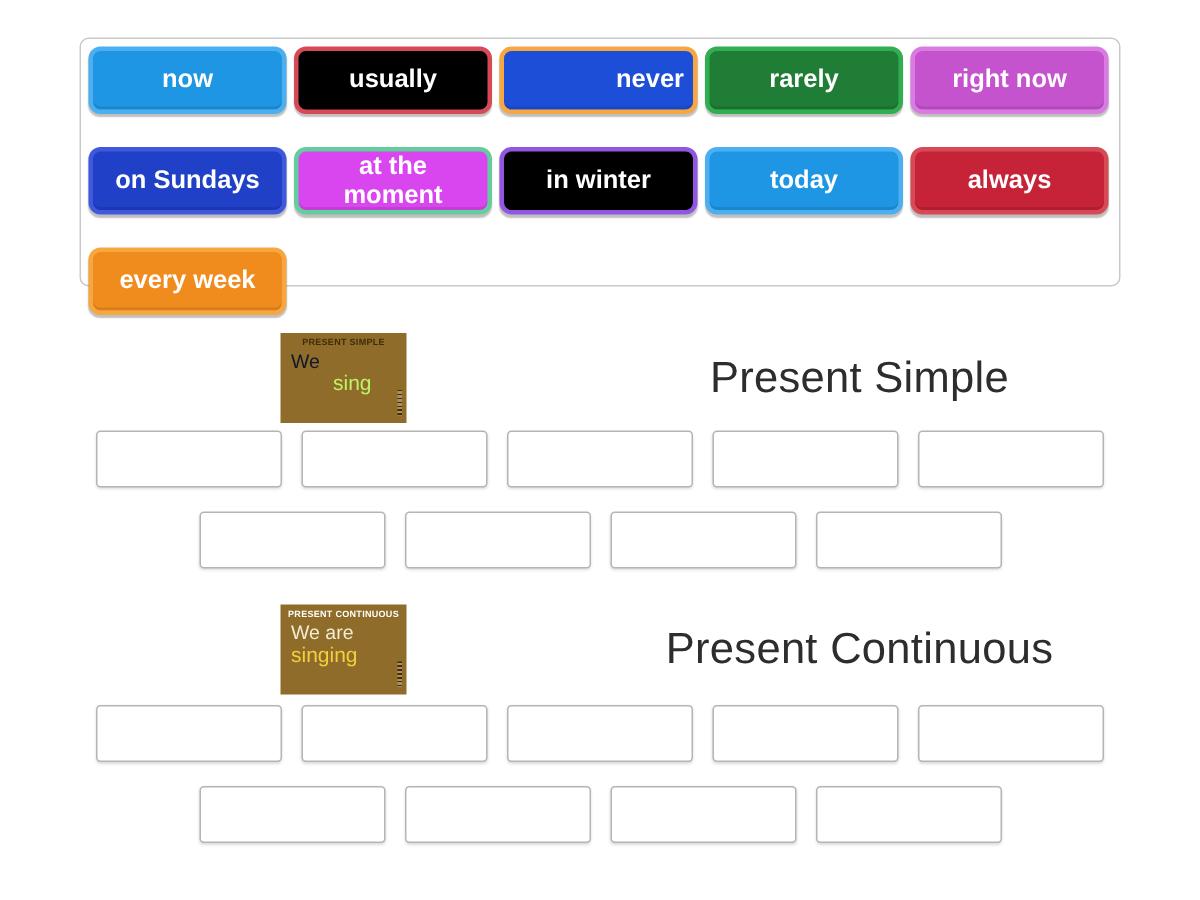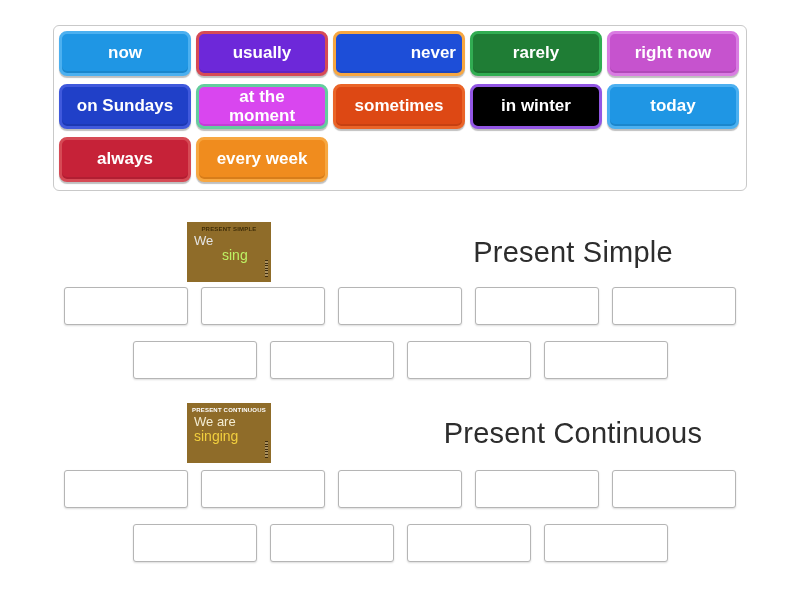--- a/index.html
+++ b/index.html
@@ -14,21 +14,21 @@
   
   .word-bank {
     position: absolute; left: 53px; top: 25px;
     width: 694px; height: 166px;
     box-sizing: border-box;
     background: #ffffff;
     border: 1px solid var(--bank-border, #c9c9c9);
     border-radius: 6px;
     padding: 5px;
     display: flex; flex-wrap: wrap;
-    gap: 8px 5px;
+    gap: 22px 5px;
     align-content: flex-start;
   }
   .tile {
     box-sizing: border-box;
     width: 132px; height: 45px;
     border: 3px solid;
     border-radius: 8px;
     color: #ffffff;
     font-weight: bold;
     font-size: 17px;
@@ -107,60 +107,57 @@
 </style>
 </head>
 <body>
 
 <div>
 
   <div class="word-bank" id="word-bank">
       <div class="tile" style="background-color: rgb(31, 150, 228); border-color: rgb(76, 176, 240);">
         <span>now</span>
       </div>
-      <div class="tile" style="background-color: #6d28d9; border-color: rgb(214, 74, 85);">
+      <div class="tile" style="background-color: #000000; border-color: rgb(214, 74, 85);">
         <span>usually</span>
       </div>
       <div class="tile" style="background-color: #1d4ed8; border-color: rgb(247, 167, 65); justify-content: flex-end;">
         <span>never</span>
       </div>
       <div class="tile" style="background-color: rgb(31, 125, 53); border-color: rgb(49, 173, 82);">
         <span>rarely</span>
       </div>
       <div class="tile" style="background-color: rgb(198, 83, 206); border-color: rgb(217, 124, 226);">
         <span>right now</span>
       </div>
       <div class="tile" style="background-color: rgb(32, 64, 200); border-color: rgb(64, 89, 220);">
         <span>on Sundays</span>
       </div>
       <div class="tile" style="background-color: #d946ef; border-color: rgb(99, 205, 158);">
         <span>at the moment</span>
       </div>
-      <div class="tile" style="background-color: rgb(221, 72, 20); border-color: rgb(234, 100, 40);">
-        <span>sometimes</span>
-      </div>
       <div class="tile" style="background-color: #000000; border-color: rgb(146, 86, 228);">
         <span>in winter</span>
       </div>
       <div class="tile" style="background-color: rgb(31, 150, 228); border-color: rgb(76, 176, 240);">
         <span>today</span>
       </div>
       <div class="tile" style="background-color: rgb(198, 34, 56); border-color: rgb(214, 74, 85);">
         <span>always</span>
       </div>
       <div class="tile" style="background-color: rgb(240, 140, 30); border-color: rgb(247, 167, 65);">
         <span>every week</span>
       </div>
     </div>
 
   <div class="group-header" id="group-header-0">
     <div class="header-half">
       <div class="group-image g0" style="background-color: rgb(143, 108, 41);">
         <div class="img-caption" style="color: rgb(63, 45, 8);">PRESENT SIMPLE</div>
-        <div class="img-line1" style="color: #e5e5e5;">We</div>
+        <div class="img-line1" style="color: #0f172a;">We</div>
         <div class="img-line2" style="color: #bef264;">sing</div>
         <div class="watermark"></div>
       </div>
     </div>
     <div class="header-half">
       <h2 class="group-title">Present Simple</h2>
     </div>
   </div>
   <div class="slot-row" id="slots-0-0">
       <div class="slot"></div>

